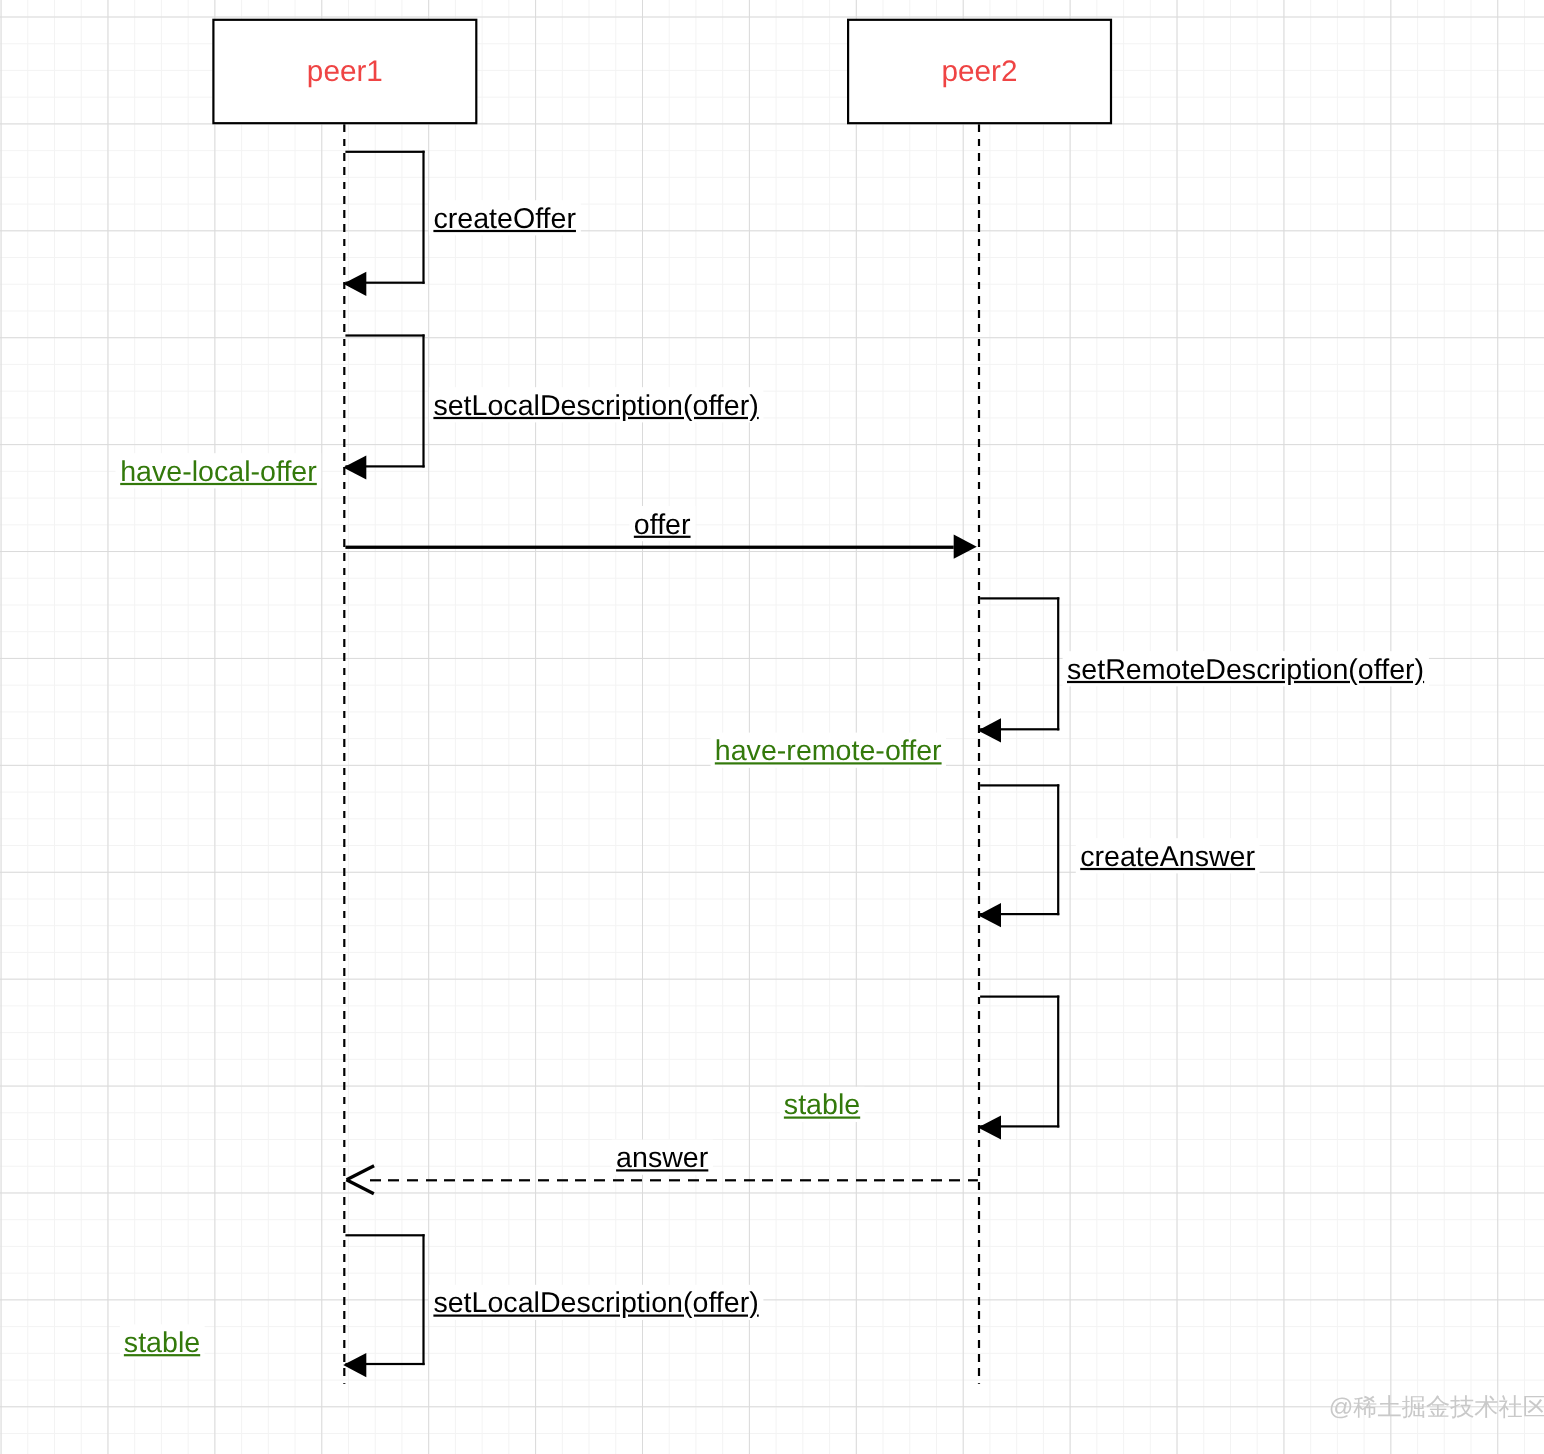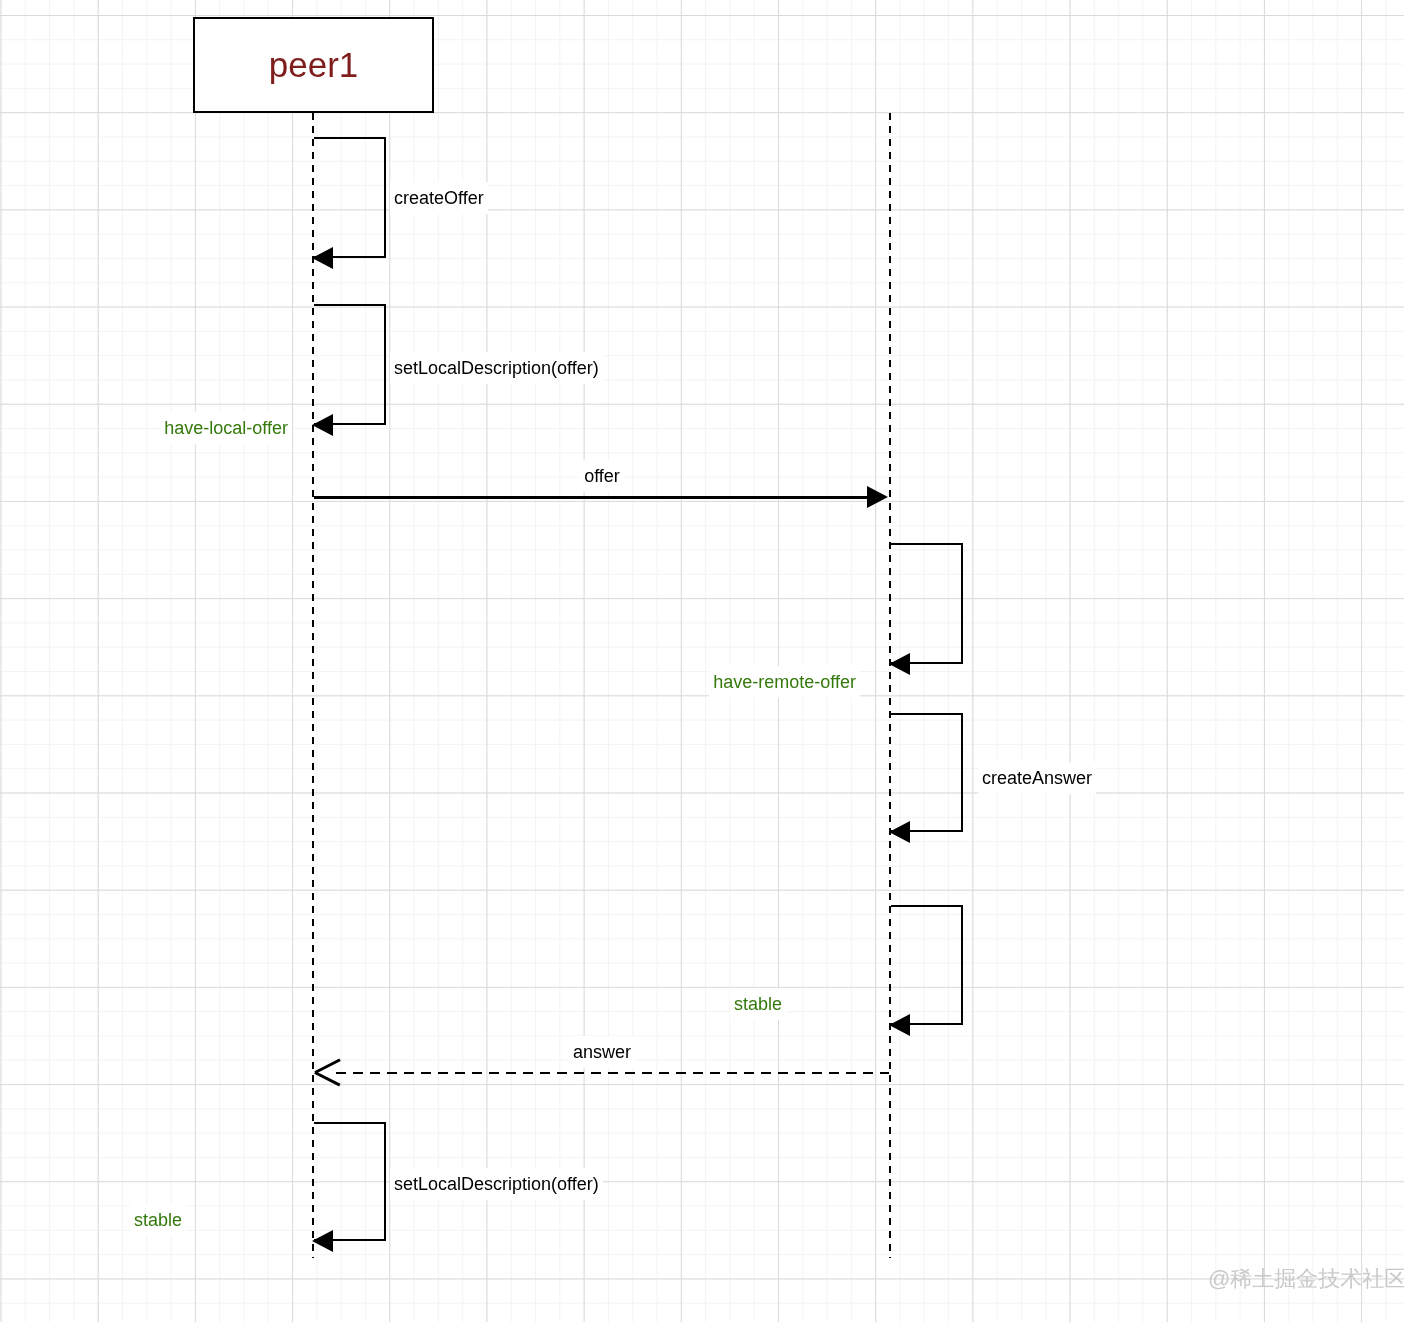--- a/index.html
+++ b/index.html
@@ -33,22 +33,22 @@
   .actor {
     position: absolute;
     top: 17px;
     width: 241px;
     height: 96px;
     border: 2.5px solid var(--line-color, #000);
     background: #ffffff;
     display: flex;
     align-items: center;
     justify-content: center;
-    font-size: 35px;
-    color: #7f1d1d;
+    font-size: 27px;
+    color: #ef4444;
   }
   #actor-peer1 { left: 193px; }
   #actor-peer2 { left: 770px; }
 
   
   .lifeline {
     position: absolute;
     top: 113px;
     width: 2px;
     height: 1145px;
@@ -79,26 +79,27 @@
     bottom: -13px;
     width: 0; height: 0;
     border-top: 11px solid transparent;
     border-bottom: 11px solid transparent;
     border-right: 21px solid var(--line-color, #000);
   }
 
   
   .call-label, .state-label, .msg-label {
     position: absolute;
-    font-size: 18px;
+    font-size: 26px;
     line-height: 32px;
     white-space: nowrap;
     background: #ffffff;
     padding: 0 4px;
     color: #000;
+    text-decoration: underline;
   }
   #call-label-1 { left: 390px; top: 182px; }
   #call-label-2 { left: 390px; top: 352px; }
   #call-label-3 { left: 966px; top: 592px; }
   #call-label-4 { left: 978px; top: 762px; }
   #call-label-5 { left: 966px; top: 952px; }
   #call-label-6 { left: 390px; top: 1168px; }
 
   .state-label { color: var(--state-color, #33790b); }
   #state-have-local-offer  { right: 1112px; top: 412px; }
@@ -154,20 +155,21 @@
     color: var(--watermark-color, #c9c9c9);
     white-space: nowrap;
   }
 </style>
 </head>
 <body>
 
 <div class="canvas">
 
   <div class="actor" id="actor-peer1">peer1</div>
+  <div class="actor" id="actor-peer2">peer2</div>
 
   <div class="lifeline" id="lifeline-peer1"></div>
   <div class="lifeline" id="lifeline-peer2"></div>
 
   <div class="loop" id="loop-1">
     <div class="arrow-left"></div>
   </div>
   <div class="loop" id="loop-2">
     <div class="arrow-left"></div>
   </div>
@@ -179,20 +181,21 @@
   </div>
   <div class="loop" id="loop-5">
     <div class="arrow-left"></div>
   </div>
   <div class="loop" id="loop-6">
     <div class="arrow-left"></div>
   </div>
 
   <div class="call-label" id="call-label-1">createOffer</div>
   <div class="call-label" id="call-label-2">setLocalDescription(offer)</div>
+  <div class="call-label" id="call-label-3">setRemoteDescription(offer)</div>
   <div class="call-label" id="call-label-4">createAnswer</div>
   <div class="call-label" id="call-label-6">setLocalDescription(offer)</div>
 
   <div class="state-label" id="state-have-local-offer">have-local-offer</div>
   <div class="state-label" id="state-have-remote-offer">have-remote-offer</div>
   <div class="state-label" id="state-stable-peer2">stable</div>
   <div class="state-label" id="state-stable-peer1">stable</div>
 
   <div class="msg-line-solid" id="offer-line"></div>
   <div id="offer-head"></div>

